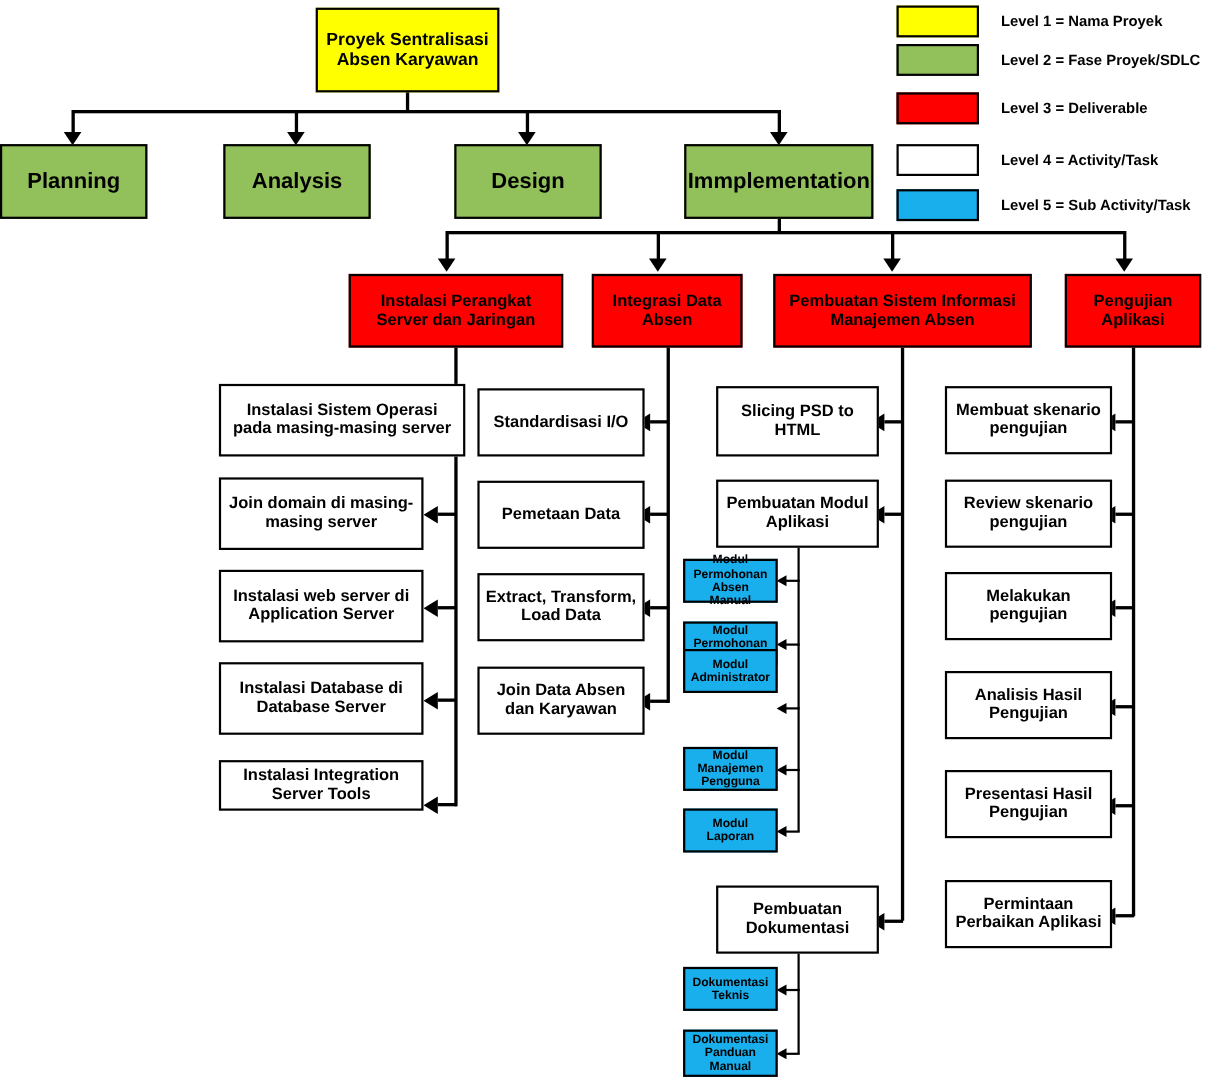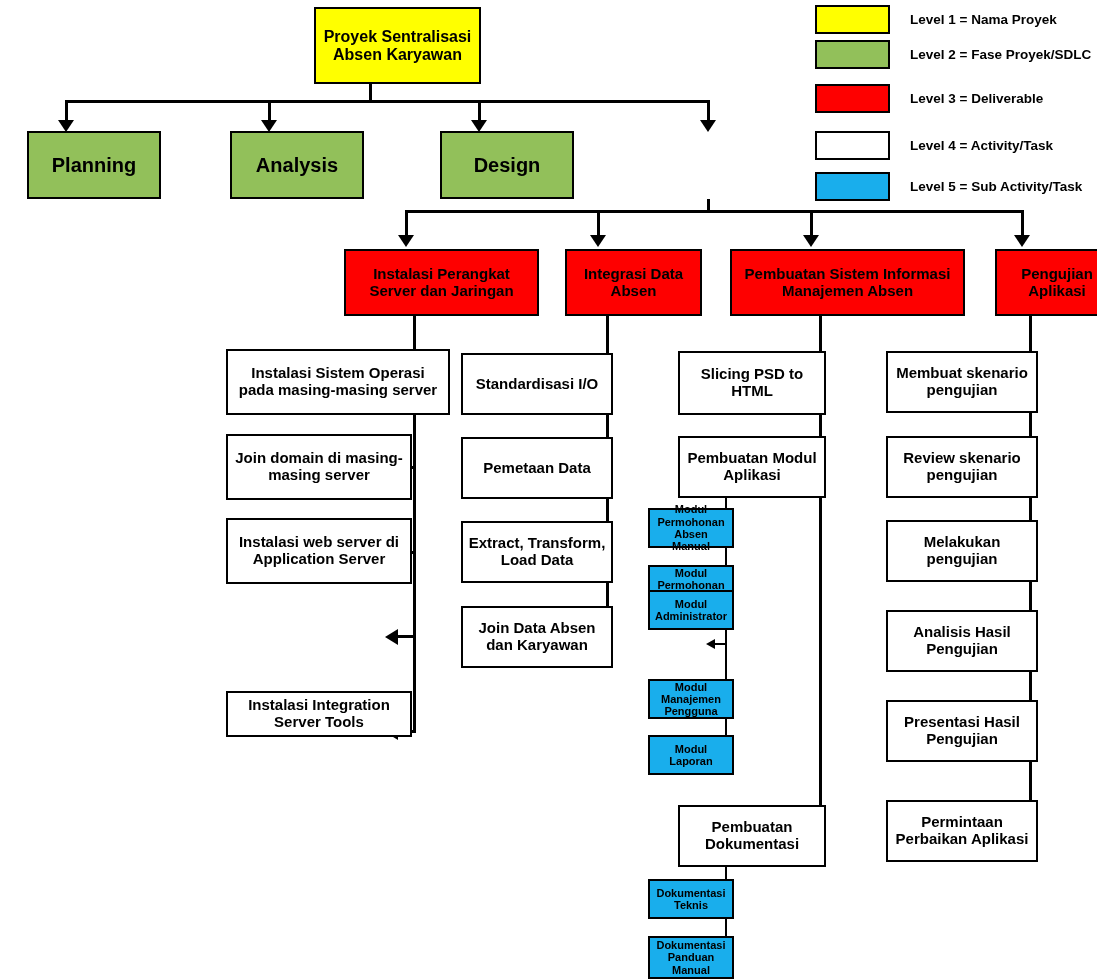--- a/index.html
+++ b/index.html
@@ -2,21 +2,21 @@
 <html><head>
 <meta charset="utf-8">
 <title>WBS Proyek Sentralisasi Absen Karyawan</title>
 <style>
   html,body{margin:0;padding:0;background:#ffffff;}
   body{font-family:"Liberation Sans",sans-serif;}
   #canvas{position:relative;width:1097px;height:979px;background:#fff;overflow:hidden;}
 
   .node{position:absolute;box-sizing:border-box;border:2px solid #000;
         display:flex;align-items:center;justify-content:center;text-align:center;
-        font-weight:bold;color:#000;line-height:1.12;padding:2px 4px;margin-left:27px;}
+        font-weight:bold;color:#000;line-height:1.12;padding:2px 4px;}
   .lv1{background:#ffff00;font-size:16px;}
   .lv2{background:#92c05a;font-size:20px;}
   .lv3{background:#fe0000;font-size:15px;}
   .lv4{background:#ffffff;font-size:15px;}
   .lv5{background:#19aeec;font-size:11px;border-width:2px;}
 
   
   .ln{position:absolute;background:#000;}
   .vl{width:3px;}
   .hl{height:3px;}
@@ -69,20 +69,21 @@
   <div class="ln vl" style="left:268px;top:100px;height:23px;"></div>
   <div class="ar-down" style="left:261px;top:120px;"></div>
   <div class="ln vl" style="left:478px;top:100px;height:23px;"></div>
   <div class="ar-down" style="left:471px;top:120px;"></div>
   <div class="ln vl" style="left:707px;top:100px;height:23px;"></div>
   <div class="ar-down" style="left:700px;top:120px;"></div>
 
   <div class="node lv2" style="left:0px;top:131px;width:134px;height:68px;">Planning</div>
   <div class="node lv2" style="left:203px;top:131px;width:134px;height:68px;">Analysis</div>
   <div class="node lv2" style="left:413px;top:131px;width:134px;height:68px;">Design</div>
+  <div class="node lv2" style="left:622px;top:131px;width:172px;height:68px;">Immplementation</div>
 
   <div class="ln vl" style="left:707px;top:199px;height:13px;"></div>
   <div class="ln hl" style="left:406px;top:210px;width:616px;"></div>
   <div class="ln vl" style="left:405px;top:210px;height:28px;"></div>
   <div class="ar-down" style="left:398px;top:235px;"></div>
   <div class="ln vl" style="left:597px;top:210px;height:28px;"></div>
   <div class="ar-down" style="left:590px;top:235px;"></div>
   <div class="ln vl" style="left:810px;top:210px;height:28px;"></div>
   <div class="ar-down" style="left:803px;top:235px;"></div>
   <div class="ln vl" style="left:1021px;top:210px;height:28px;"></div>
@@ -101,20 +102,21 @@
   <div class="ln hl" style="left:398px;top:551px;width:17px;"></div>
   <div class="ar-left" style="left:385px;top:545px;"></div>
   <div class="ln hl" style="left:398px;top:635px;width:17px;"></div>
   <div class="ar-left" style="left:385px;top:629px;"></div>
   <div class="ln hl" style="left:398px;top:730px;width:17px;"></div>
   <div class="ar-left" style="left:385px;top:724px;"></div>
 
   <div class="node lv4" style="left:199px;top:349px;width:224px;height:66px;">Instalasi Sistem Operasi pada masing-masing server</div>
   <div class="node lv4" style="left:199px;top:518px;width:186px;height:66px;">Instalasi web server di Application Server</div>
   <div class="node lv4" style="left:199px;top:434px;width:186px;height:66px;">Join domain di masing-masing server</div>
+  <div class="node lv4" style="left:199px;top:602px;width:186px;height:66px;">Instalasi Database di Database Server</div>
   <div class="node lv4" style="left:199px;top:691px;width:186px;height:46px;">Instalasi Integration Server Tools</div>
 
   <div class="ln vl" style="left:606px;top:316px;height:323px;"></div>
   <div class="ln hl" style="left:591px;top:382px;width:17px;"></div>
   <div class="ar-left" style="left:578px;top:376px;"></div>
   <div class="ln hl" style="left:591px;top:466px;width:17px;"></div>
   <div class="ar-left" style="left:578px;top:460px;"></div>
   <div class="ln hl" style="left:591px;top:551px;width:17px;"></div>
   <div class="ar-left" style="left:578px;top:545px;"></div>
   <div class="ln hl" style="left:591px;top:636px;width:17px;"></div>

